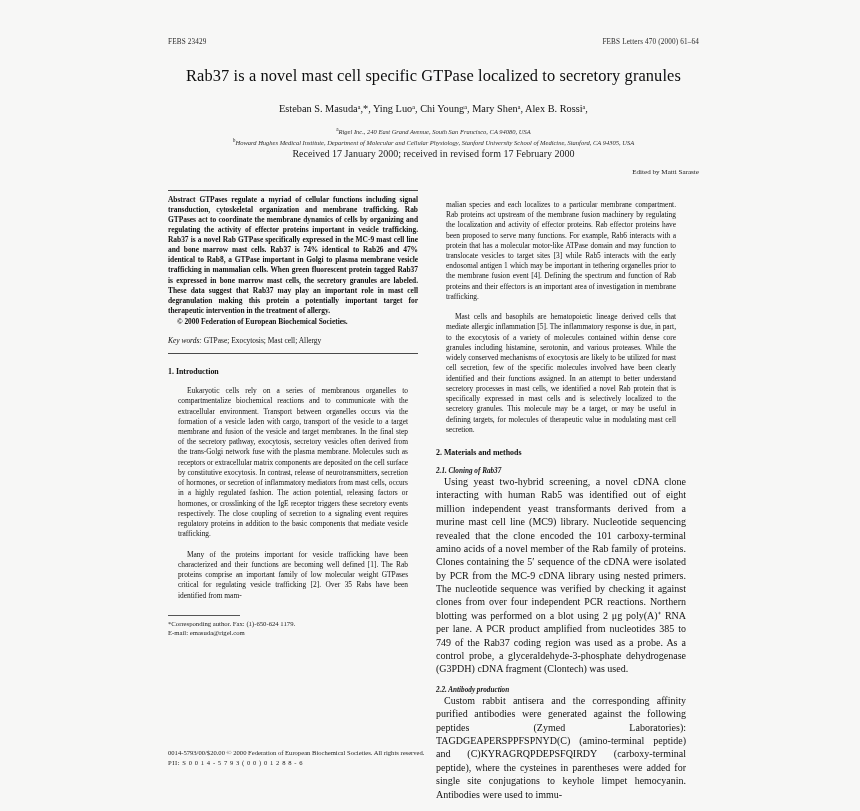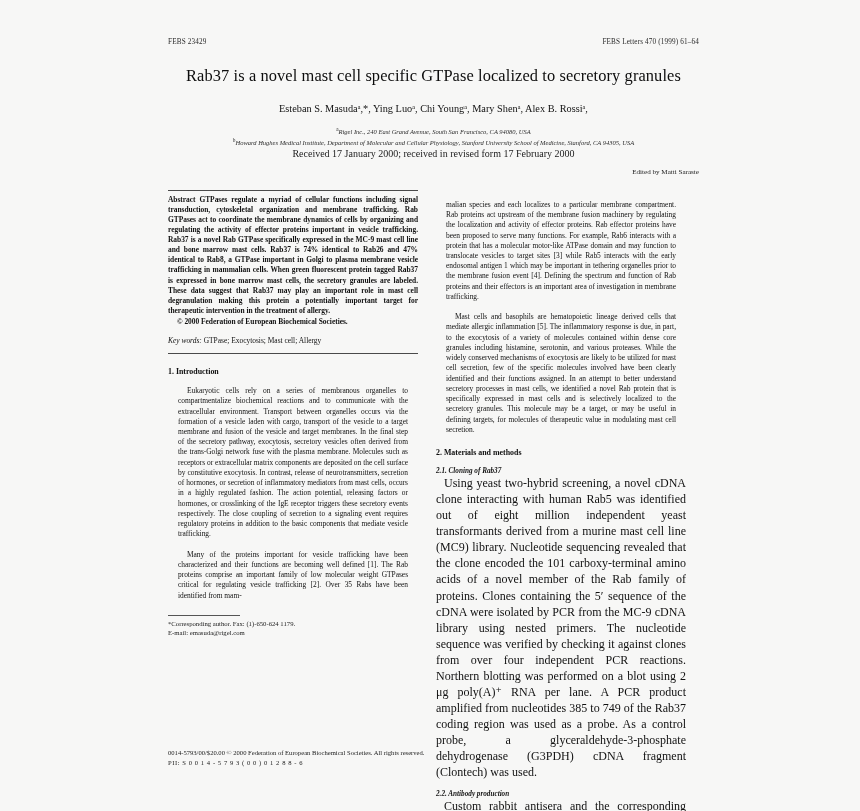--- a/index.html
+++ b/index.html
@@ -133,26 +133,27 @@
     font-size: 7.45px;
     line-height: 1.375;
     text-align: justify;
     margin: 10px;
     text-indent: 9px;
     color: #111;
     letter-spacing: -0.02px;
   }
   p.body.noindent { text-indent: 0; }
   p.small {
-    font-size: 12px;
+    font-size: 10px;
     line-height: 1.34;
     text-align: justify;
     margin: 0;
     text-indent: 8px;
     color: #111;
+    font-family: Liberation Serif, serif;
   }
   .footnote {
     font-size: 6.7px;
     line-height: 1.35;
     color: #1c1c1c;
   }
 
   .col-left-footnote { margin-top: 14px; }
 
   
@@ -166,21 +167,21 @@
   }
   .footer .pii { letter-spacing: 0.55px; }
 </style>
 </head>
 <body>
 
 <div class="page">
 
   <div class="runhead">
     <span>FEBS 23429</span>
-    <span>FEBS Letters 470 (1999) 61–64</span>
+    <span>FEBS Letters 470 (2000) 61–64</span>
   </div>
 
   <h1 class="title">Rab37 is a novel mast cell specific GTPase localized to secretory granules</h1>
 
   <div class="authors">
     <div>Esteban S. Masudaᵃ,*, Ying Luoᵃ, Chi Youngᵃ, Mary Shenᵃ, Alex B. Rossiᵃ,</div>
   </div>
 
   <div class="affil">
     <div><sup>a</sup><span>Rigel Inc., 240 East Grand Avenue, South San Francisco, CA 94080, USA</span></div>

